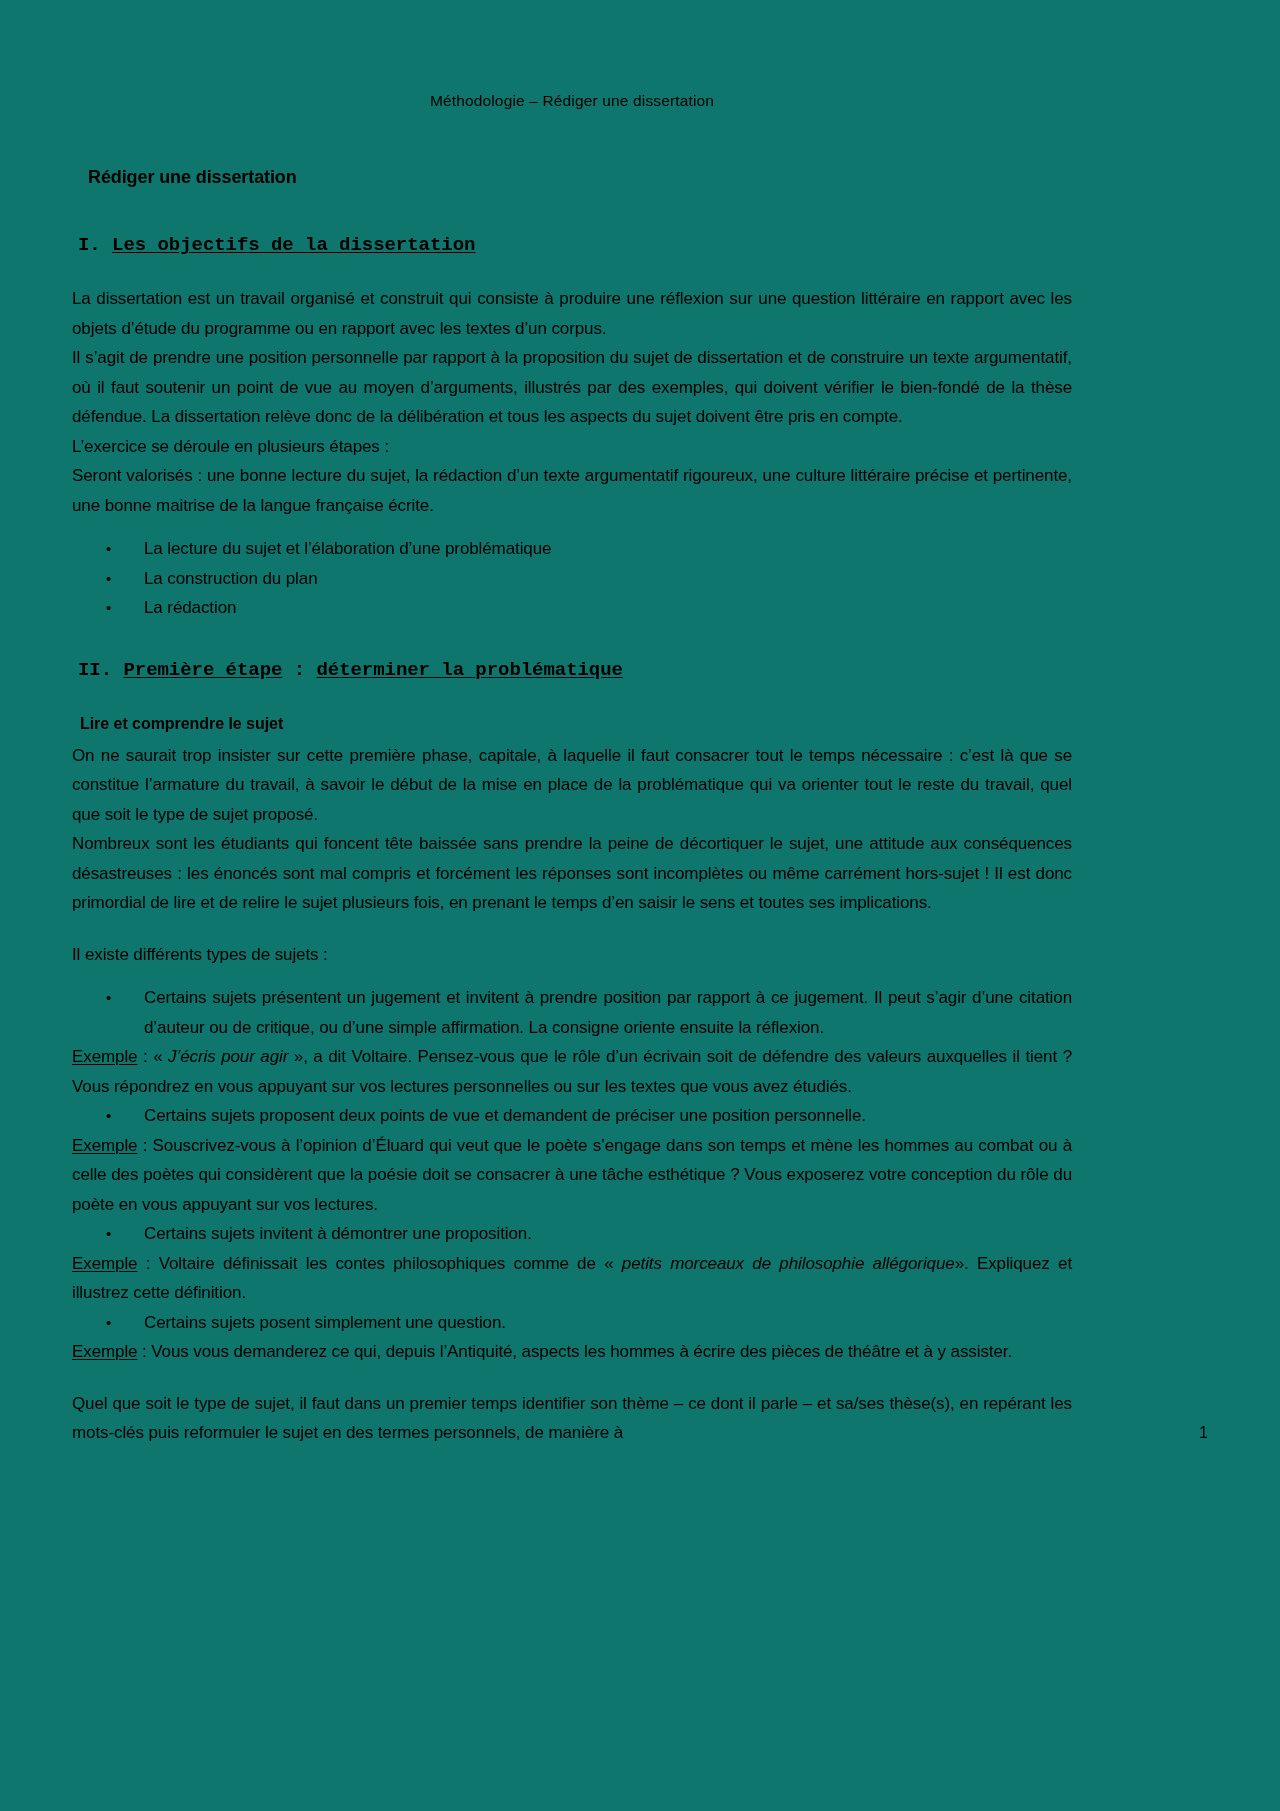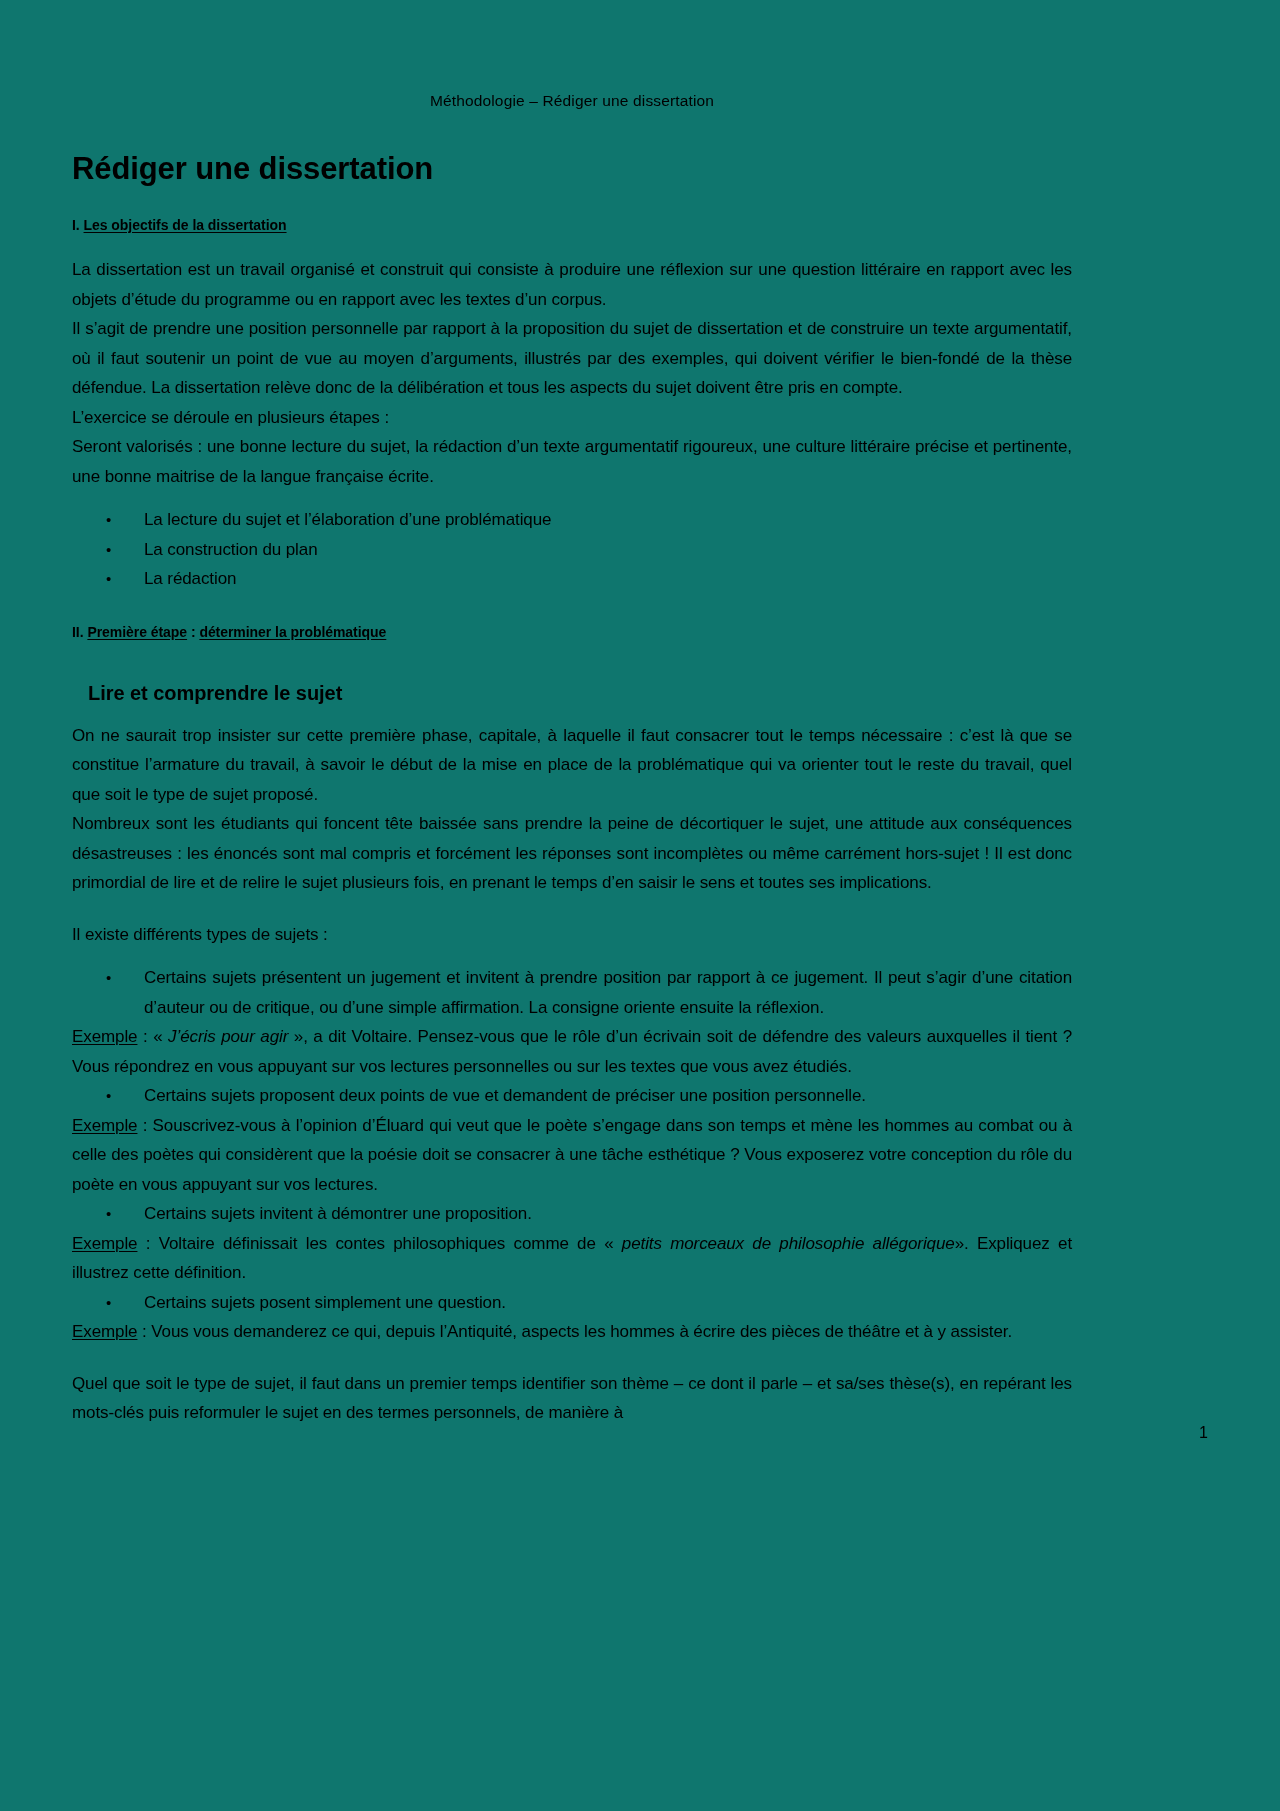--- a/index.html
+++ b/index.html
@@ -27,41 +27,42 @@
     width: 1000px;
   }
   .running-head {
     text-align: center;
     font-size: 15.5px;
     letter-spacing: 0.15px;
     padding-top: 92px;
     color: #000;
   }
   h1.doc-title {
-    font-size: 31px;
+    font-size: 18px;
     font-weight: bold;
-    margin: 0;
+    margin: 16px;
     padding-top: 41px;
     letter-spacing: -0.1px;
   }
   h2.section-heading {
-    font-size: 14px;
+    font-size: 19px;
     font-weight: bold;
-    margin: 0;
+    margin: 6px;
     padding-top: 30px;
     letter-spacing: -0.05px;
+    font-family: Liberation Mono, monospace;
   }
   h2.section-heading .u {
     text-decoration: underline;
     text-underline-offset: 2px;
   }
   h3.sub-heading {
-    font-size: 20px;
+    font-size: 16px;
     font-weight: bold;
-    margin: 16px;
+    margin: 8px;
     padding-top: 26px;
     letter-spacing: -0.05px;
   }
   p.body {
     font-size: 17px;
     line-height: 29.5px;
     margin: 0;
     text-align: justify;
     letter-spacing: -0.1px;
   }

